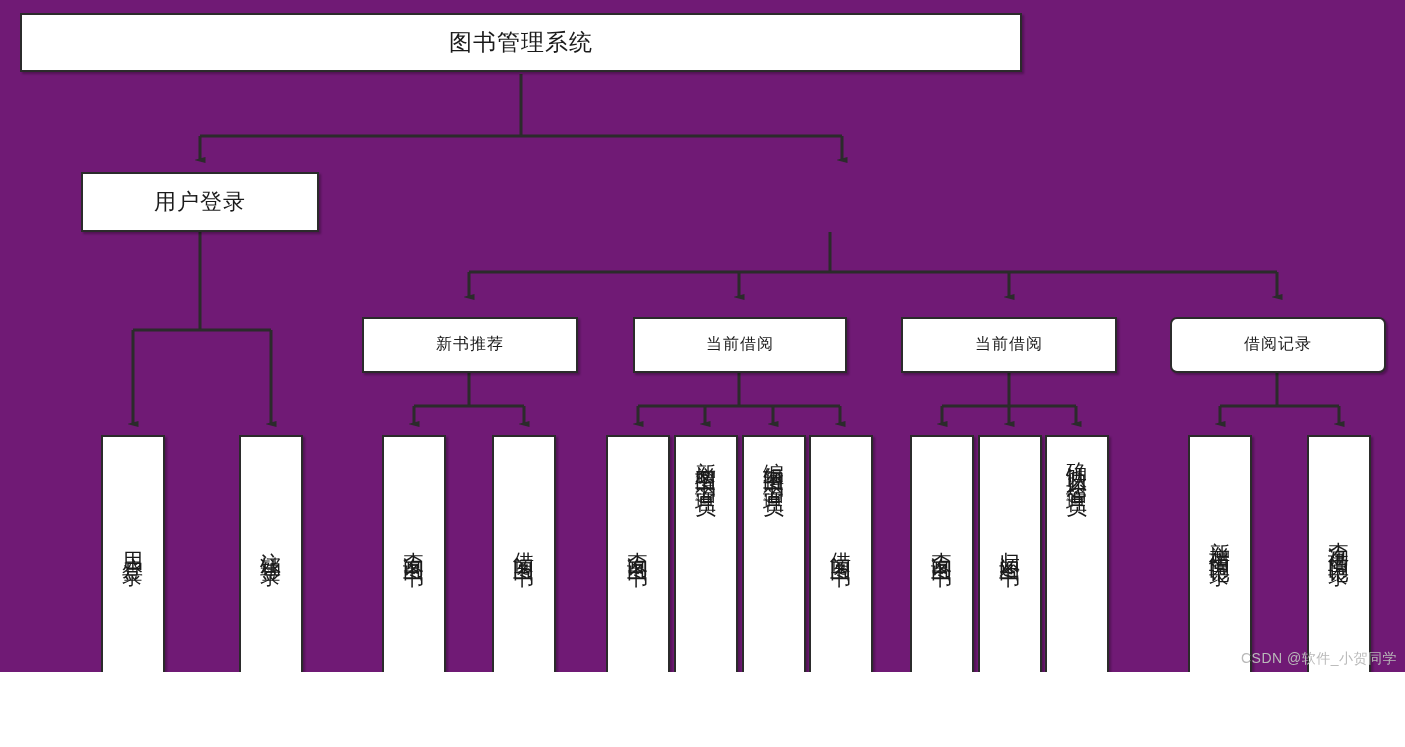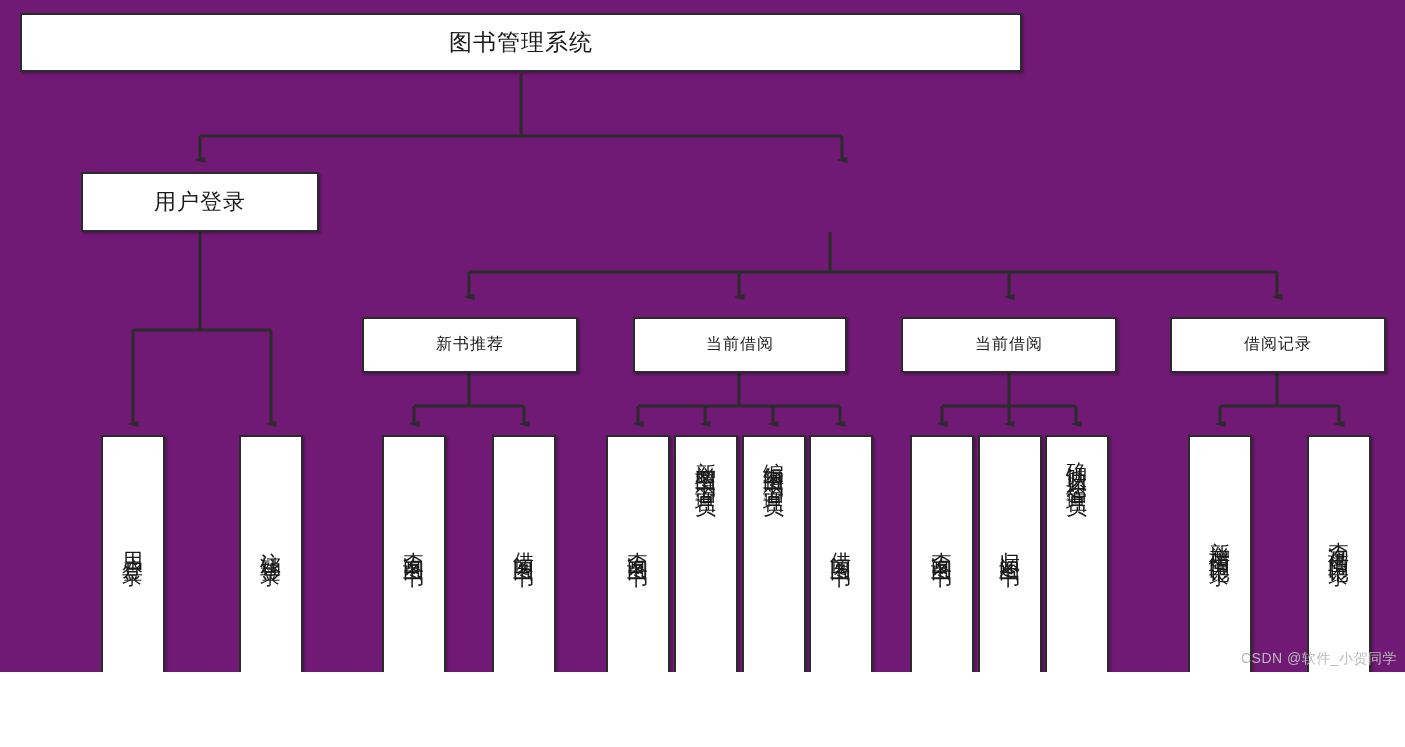--- a/index.html
+++ b/index.html
@@ -141,21 +141,21 @@
 
   <div class="node level3" style="left:362px; top:317px; width:216px; height:56px;">
     <span class="label">新书推荐</span>
   </div>
   <div class="node level3" style="left:633px; top:317px; width:214px; height:56px;">
     <span class="label">当前借阅</span>
   </div>
   <div class="node level3" style="left:901px; top:317px; width:216px; height:56px;text-align:right;">
     <span class="label">当前借阅</span>
   </div>
-  <div class="node level3" style="left:1170px; top:317px; width:216px; height:56px;">
+  <div class="node level3" style="left:1170px; top:317px; width:216px; height:56px;border-radius:7px;">
     <span class="label">借阅记录</span>
   </div>
 
   <div class="node leaf short" style="left:101px; top:435px; width:64px; height:300px;">
     <span class="label">用户登录</span>
   </div>
   <div class="node leaf short" style="left:239px; top:435px; width:64px; height:300px;">
     <span class="label">注销登录</span>
   </div>
 

